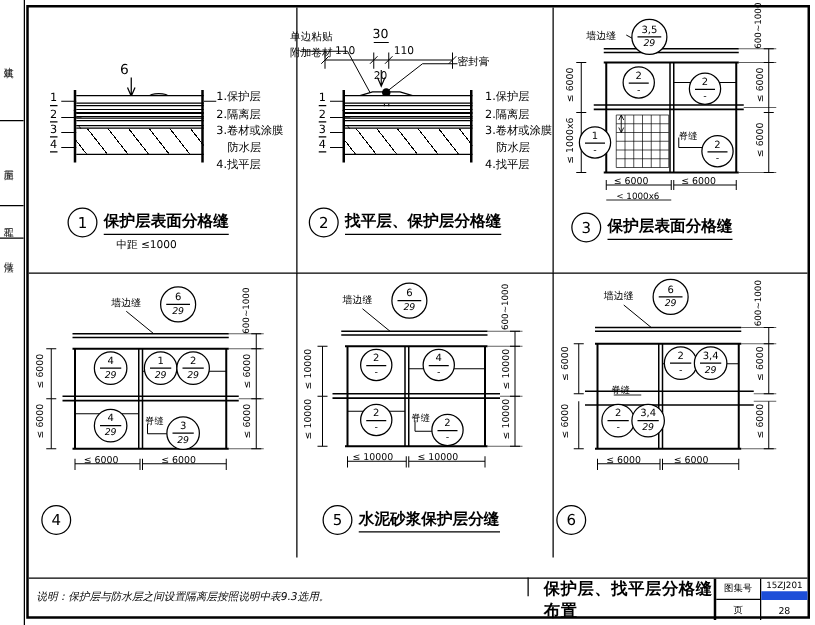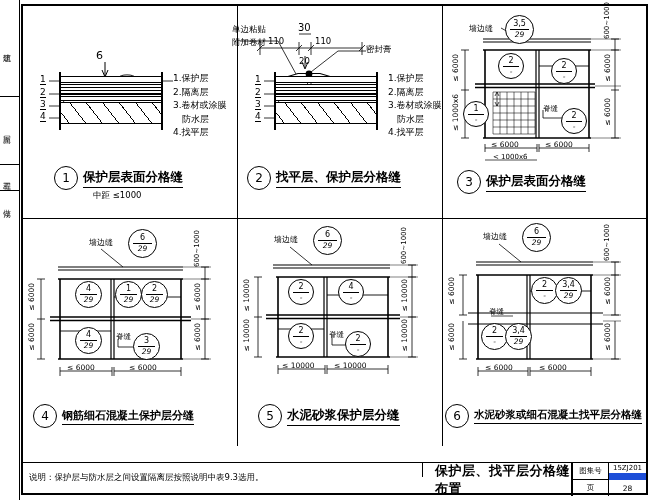--- a/index.html
+++ b/index.html
@@ -371,21 +371,20 @@
       <div class="vlbl" style="left:4px;top:104px;">≤ 6000</div>
       <div class="vlbl" style="left:170px;top:11px;font-size:7px;">600~1000</div>
       <div class="vlbl" style="left:170px;top:64px;">≤ 6000</div>
       <div class="vlbl" style="left:170px;top:104px;">≤ 6000</div>
 
       <div class="lbl" style="left:44px;top:144px;">≤ 6000</div>
       <div class="lbl" style="left:106px;top:144px;">≤ 6000</div>
 
       <div class="cap" style="left:10px;top:185px;">
         <div class="bub">4</div>
-        <div class="cap-t sm">钢筋细石混凝土保护层分缝</div>
       </div>
     </div>
 
     <div class="panel" style="left:215px;top:213px;width:204px;height:227px;">
 
       <div class="lbl" style="left:36px;top:15px;font-size:8px;">墙边缝</div>
       <div class="ref" style="left:75px;top:7px;width:27px;height:27px;">
         <span class="top">6</span>
         <hr>
         <span class="bot">29</span>
@@ -507,26 +506,25 @@
       <div class="vlbl" style="left:4px;top:104px;">≤ 6000</div>
       <div class="vlbl" style="left:160px;top:5px;font-size:7px;">600~1000</div>
       <div class="vlbl" style="left:160px;top:58px;">≤ 6000</div>
       <div class="vlbl" style="left:160px;top:104px;">≤ 6000</div>
 
       <div class="lbl" style="left:42px;top:144px;">≤ 6000</div>
       <div class="lbl" style="left:96px;top:144px;">≤ 6000</div>
 
       <div class="cap" style="left:2px;top:185px;">
         <div class="bub">6</div>
-        <div class="cap-t sm" style="font-size:10.5px;">水泥砂浆或细石混凝土找平层分格缝</div>
       </div>
     </div>
   </div>
 
-  <div class="note" style="left:23px;top:462px;width:400px;height:15px;border-right:1.6px solid #000;">
+  <div class="note" style="left:23px;top:462px;width:400px;height:15px;border-right:1.6px solid #000;font-style:italic;">
     <div class="note-t">说明：保护层与防水层之间设置隔离层按照说明中表9.3选用。</div>
   </div>
 
   <div class="tb" style="left:423px;top:462px;width:223px;height:33px;border-top:1.6px solid #000;">
     <div class="tb-main" style="left:12px;top:0;width:148px;height:33px;">保护层、找平层分格缝布置</div>
     <div style="position:absolute;left:148px;top:0;width:1.6px;height:33px;background:#000;"></div>
     <div class="tb-cell" style="left:150px;top:0;width:36px;height:17px;border-bottom:1px solid #000;border-right:1px solid #000;">图集号</div>
     <div class="tb-cell" style="left:186px;top:0;width:37px;height:17px;border-bottom:7px solid #1d4ed8;font-size:7px;">15ZJ201</div>
     <div class="tb-cell" style="left:150px;top:17px;width:36px;height:16px;border-right:1px solid #000;">页</div>
     <div class="tb-cell" style="left:186px;top:17px;width:37px;height:16px;">28</div>

